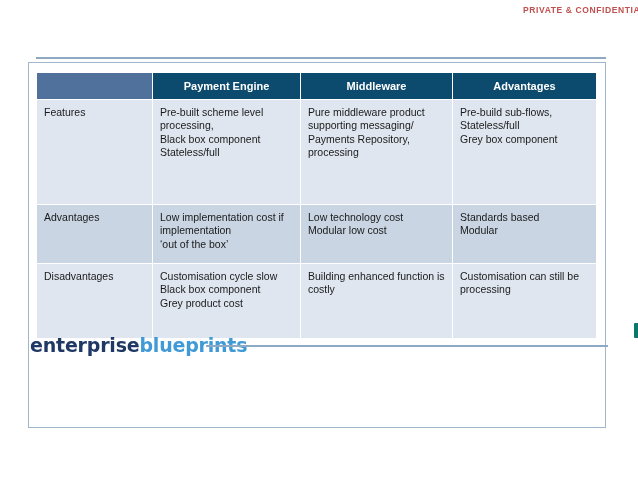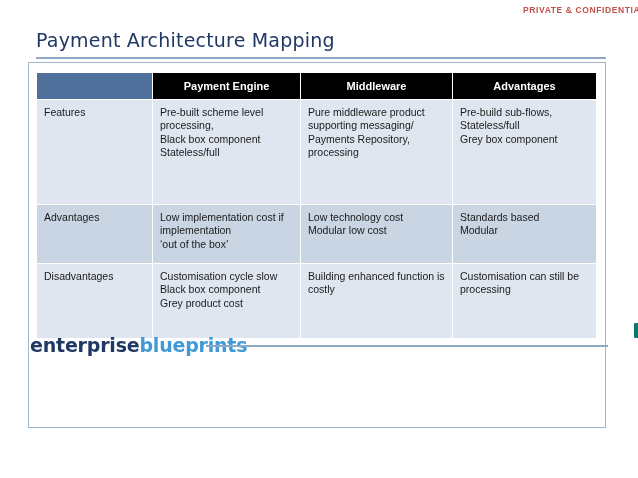--- a/index.html
+++ b/index.html
@@ -77,21 +77,21 @@
     table-layout: fixed;
     font-size: 10.5px;
     color: #1a1a1a;
   }
   .tbl col.c0 { width: 116px; }
   .tbl col.c1 { width: 148px; }
   .tbl col.c2 { width: 152px; }
   .tbl col.c3 { width: 144px; }
 
   .tbl th {
-    background: #000000;
+    background: #0c4a6e;
     color: #ffffff;
     font-size: 11px;
     font-weight: bold;
     text-align: center;
     padding: 6px 4px;
     border: 1px solid #ffffff;
     height: 14px;
     vertical-align: middle;
   }
   .tbl th.blank {
@@ -149,21 +149,20 @@
     text-align: center;
   }
 </style>
 </head>
 <body>
 
 <div class="slide">
 
   <div class="confidential">PRIVATE &amp; CONFIDENTIAL</div>
 
-  <div class="slide-title">Payment Architecture Mapping</div>
   <div class="title-rule"></div>
 
   <div class="content-frame"></div>
 
   <table class="tbl">
     <colgroup>
       <col class="c0">
         <col class="c1">
         <col class="c2">
         <col class="c3">

